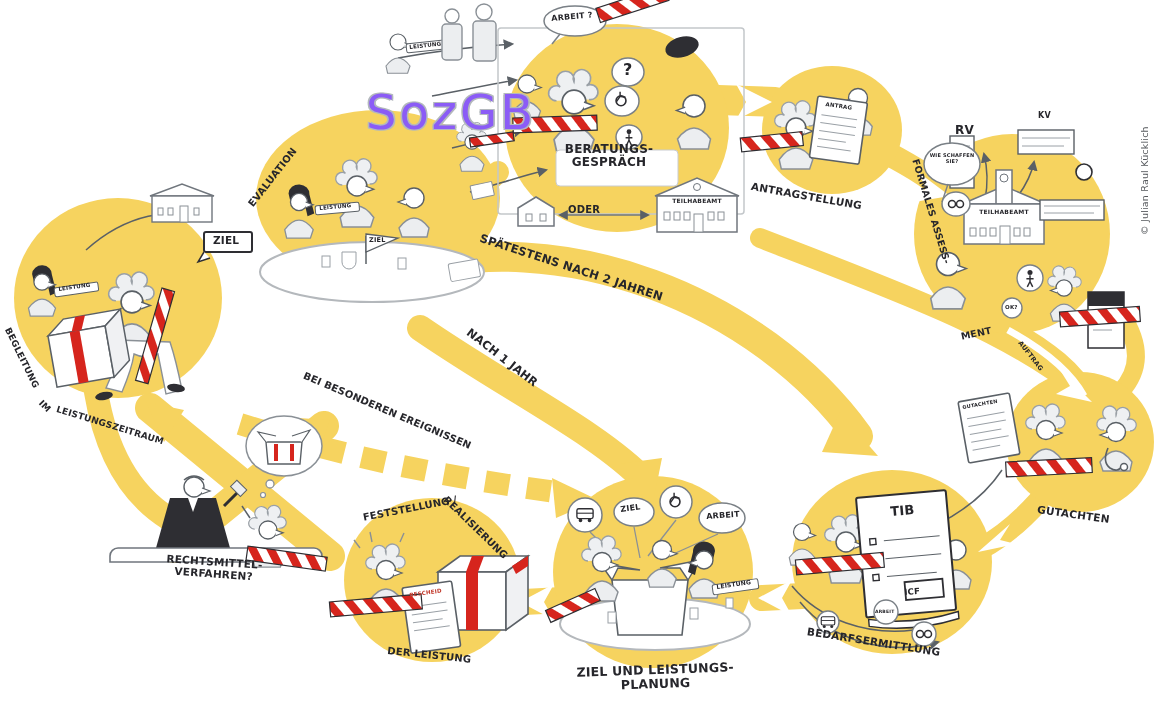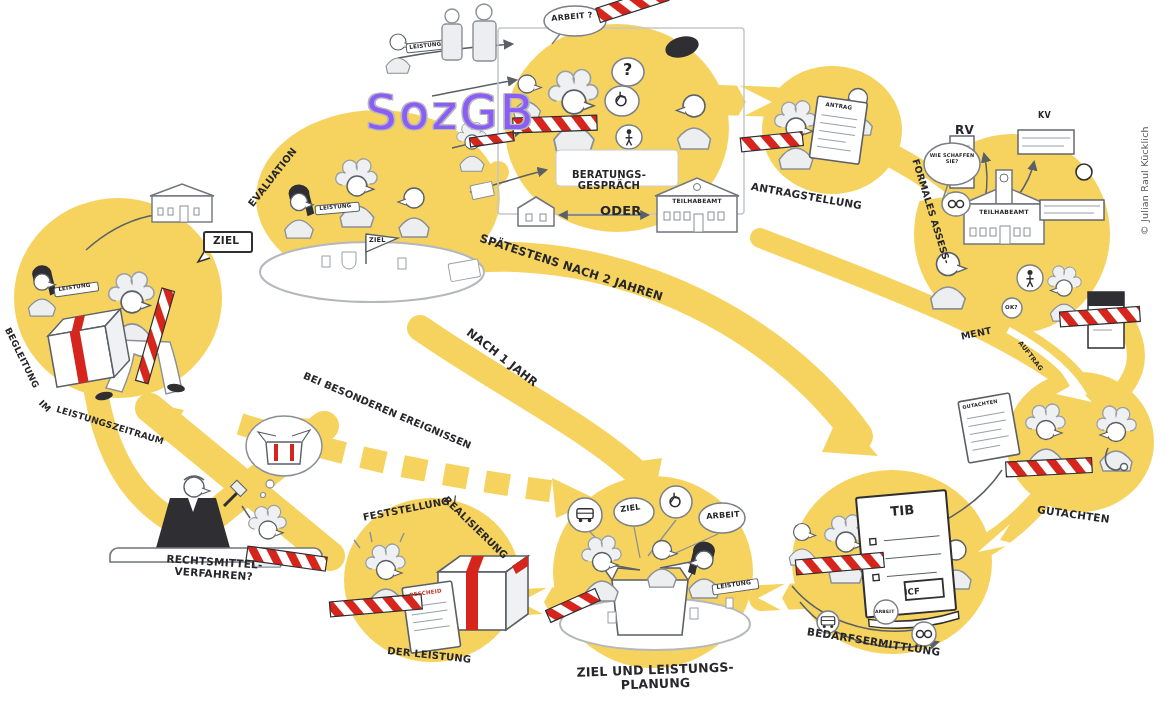--- a/index.html
+++ b/index.html
@@ -399,25 +399,25 @@
   </g>
 </svg>
 
 <div>
 
   <div class="lbl book" style="left:366px;top:86px">SozGB</div>
   <div class="lbl" style="left:409px;top:44px;font-size:5.5px;transform:rotate(-6deg)">LEISTUNG</div>
 
   <div class="lbl" style="left:551px;top:15px;font-size:8px;transform:rotate(-5deg)">ARBEIT ?</div>
   <div class="lbl" style="left:623px;top:61px;font-size:16px">?</div>
-  <div class="lbl ctr" style="left:557px;top:169px;width:104px;font-size:10px">
+  <div class="lbl ctr" style="left:557px;top:143px;width:104px;font-size:12px">
     <span style="display:block">BERATUNGS-</span>
     <span style="display:block">GESPRÄCH</span>
   </div>
-  <div class="lbl" style="left:600px;top:204px;font-size:13px">ODER</div>
+  <div class="lbl" style="left:568px;top:204px;font-size:10px">ODER</div>
   <div class="lbl ctr" style="left:657px;top:198px;width:80px;font-size:6px">TEILHABEAMT</div>
 
   <div class="lbl" style="left:752px;top:181px;font-size:10.5px;transform:rotate(10deg)">ANTRAGSTELLUNG</div>
   <div class="lbl" style="left:826px;top:101px;font-size:5.5px;transform:rotate(8deg)">ANTRAG</div>
 
   <div class="lbl" style="left:920px;top:158px;font-size:9.5px;transform:rotate(73deg)">FORMALES ASSESS-</div>
   <div class="lbl" style="left:960px;top:332px;font-size:9.5px;transform:rotate(-12deg)">MENT</div>
   <div class="lbl" style="left:955px;top:124px;font-size:12px">RV</div>
   <div class="lbl" style="left:1038px;top:112px;font-size:8px">KV</div>
   <div class="lbl ctr" style="left:966px;top:209px;width:76px;font-size:6px">TEILHABEAMT</div>

